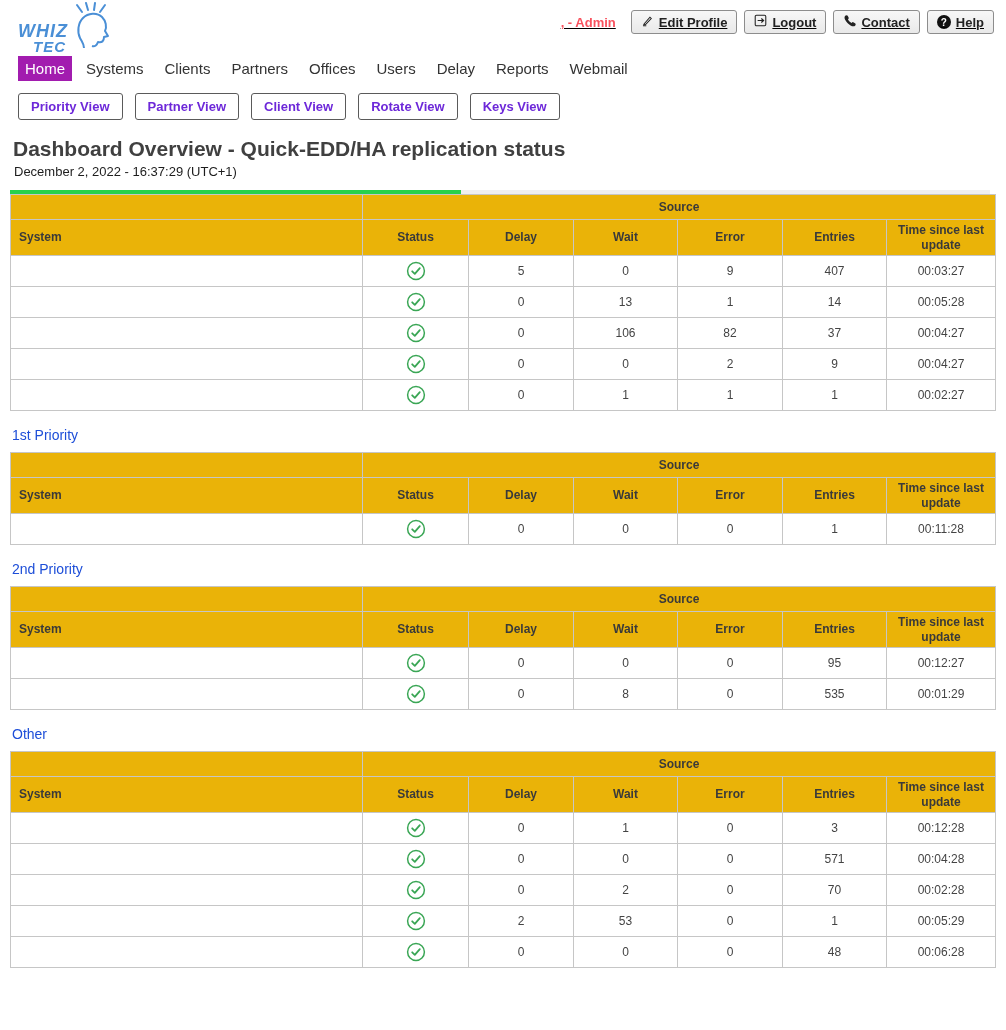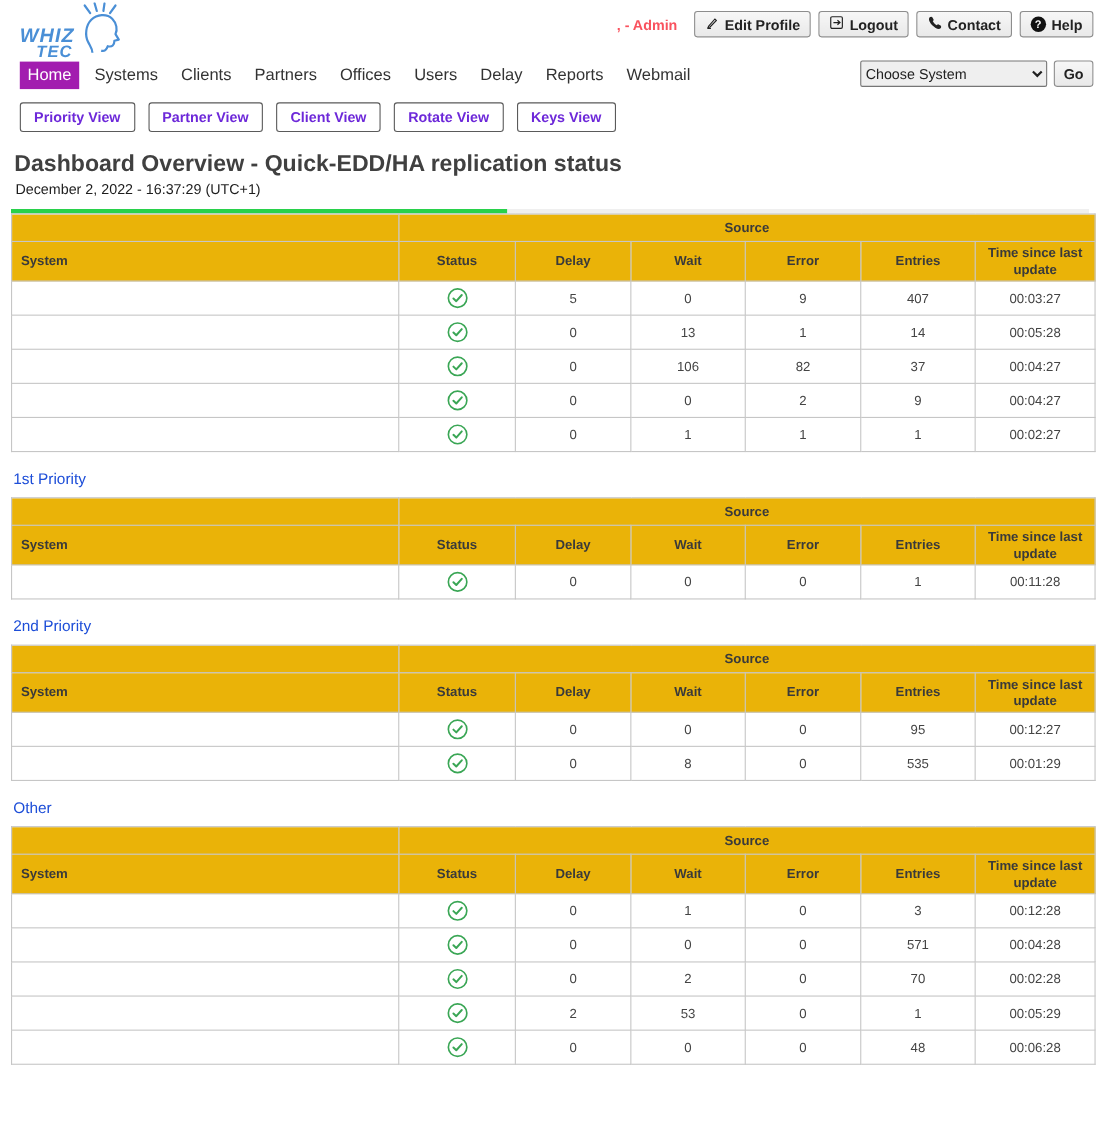--- a/index.html
+++ b/index.html
@@ -4,21 +4,21 @@
 <style>
   html,body { margin:0; padding:0; background:#fff; }
   body { width:1006px; height:1030px; font-family:"Liberation Sans", sans-serif; overflow:hidden; }
 
   
   .topbar { position:relative; height:50px; }
   .logo { position:absolute; left:18px; top:2px; display:flex; align-items:flex-end; }
   .logo-text { text-align:right; line-height:0.95; color:#4a8fd6; font-style:italic; font-weight:800; letter-spacing:1px; }
   .logo-line1 { font-size:18px; }
   .logo-line2 { font-size:15px; padding-right:2px; }
-  .top-right { position:absolute; right:12px; top:10px; display:flex; align-items:center; gap:7px; }
+  .top-right { position:absolute; right:12px; top:10px; display:flex; align-items:center; gap:7px;text-decoration:underline; }
   .admin-label { color:#f9525e; font-size:13px; font-weight:700; margin-right:8px; }
   .tbtn { display:inline-flex; align-items:center; gap:5px; background:linear-gradient(#f7f7f7,#e9e9e9);
           border:1px solid #8d8d8d; border-radius:3px; padding:3px 9px; font-size:13px; font-weight:700;
           color:#222; cursor:pointer; height:24px; box-sizing:border-box; }
   .help-circle { display:inline-flex; align-items:center; justify-content:center; width:14px; height:14px;
                  border-radius:50%; background:#111; color:#fff; font-size:10px; font-weight:700; }
 
   
   .navbar { position:relative; display:flex; align-items:center; margin:4px 0 0 18px; height:28px; }
   .nav-item { font-size:15px; color:#333; padding:4px 7px; margin-right:7px; cursor:pointer; }
@@ -113,26 +113,20 @@
 <div class="navbar">
   <span class="nav-item active">Home</span>
   <span class="nav-item">Systems</span>
   <span class="nav-item">Clients</span>
   <span class="nav-item">Partners</span>
   <span class="nav-item">Offices</span>
   <span class="nav-item">Users</span>
   <span class="nav-item">Delay</span>
   <span class="nav-item">Reports</span>
   <span class="nav-item">Webmail</span>
-  <div class="nav-right">
-    <select class="sys-select">
-      <option>Choose System</option>
-    </select>
-    <button class="go-btn">Go</button>
-  </div>
 </div>
 
 <div class="view-row">
   <button class="vbtn">Priority View</button>
   <button class="vbtn">Partner View</button>
   <button class="vbtn">Client View</button>
   <button class="vbtn">Rotate View</button>
   <button class="vbtn">Keys View</button>
 </div>
 

